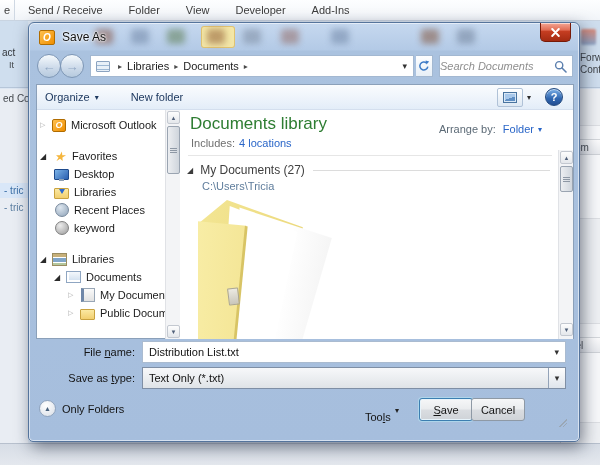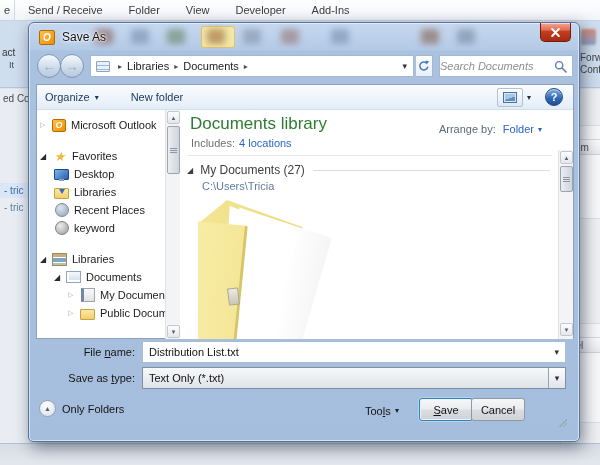--- a/index.html
+++ b/index.html
@@ -178,21 +178,21 @@
   .combo.shaded { border:1px solid #7f8fa5; background:linear-gradient(#f7f8fa,#e9ecef 60%,#dfe3e7); }
   .combo.shaded .val { flex:1; padding-left:6px; color:#111; }
   .combo-arrow-btn { width:17px; height:20px; border-left:1px solid #93a3b8;
     background:linear-gradient(#fdfdfd,#dfe5ec); display:flex; align-items:center; justify-content:center; }
 
   .buttons-row { position:absolute; left:0; top:374px; width:100%; height:28px; font-size:11px; color:#141414; }
   .hide-folders { position:absolute; left:10px; top:3px; display:flex; align-items:center; gap:6px; }
   .hf-circle { width:17px; height:17px; border-radius:50%; border:1px solid #8fa3bd;
     background:radial-gradient(circle at 40% 30%,#ffffff,#d7dde6); display:flex; align-items:center; justify-content:center;
     font-size:7px; color:#4a627e; }
-  .tools { position:absolute; left:336px; top:8px; display:flex; }
+  .tools { position:absolute; left:336px; top:14px; display:flex; }
   .tools-drop { position:absolute; left:366px; top:9px; font-size:8px; color:#222; }
   .btn { position:absolute; top:1px; width:54px; height:23px; border-radius:3px; font-size:11px; color:#141414;
     display:flex; align-items:center; justify-content:center;
     background:linear-gradient(#f6f7f8,#eaecee 48%,#dadde1 52%,#cfd3d8); border:1px solid #8e99a5; }
   .btn-save { left:390px; border:1px solid #3c7fb1; box-shadow:0 0 0 1px #aed5ea, inset 0 0 0 1px #e8f4fb; }
   .btn-cancel { left:442px; }
   .grip { position:absolute; right:12px; top:22px; width:8px; height:8px;
     background:linear-gradient(135deg,transparent 0 50%,#9aa7b5 50% 58%,transparent 58% 72%,#9aa7b5 72% 80%,transparent 80%); }
 </style>
 </head>

